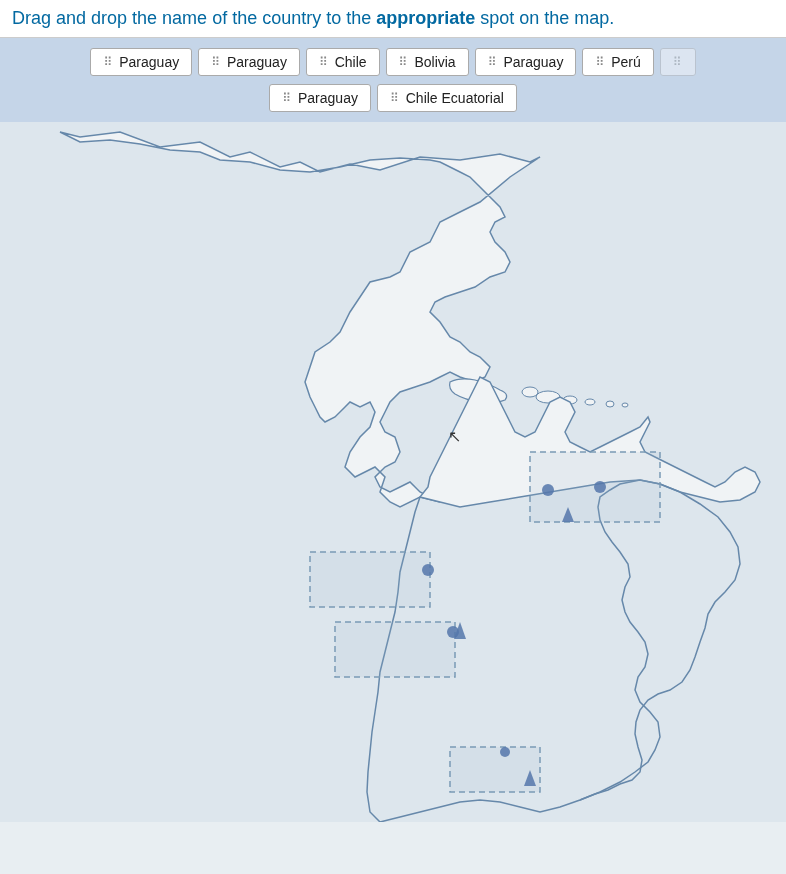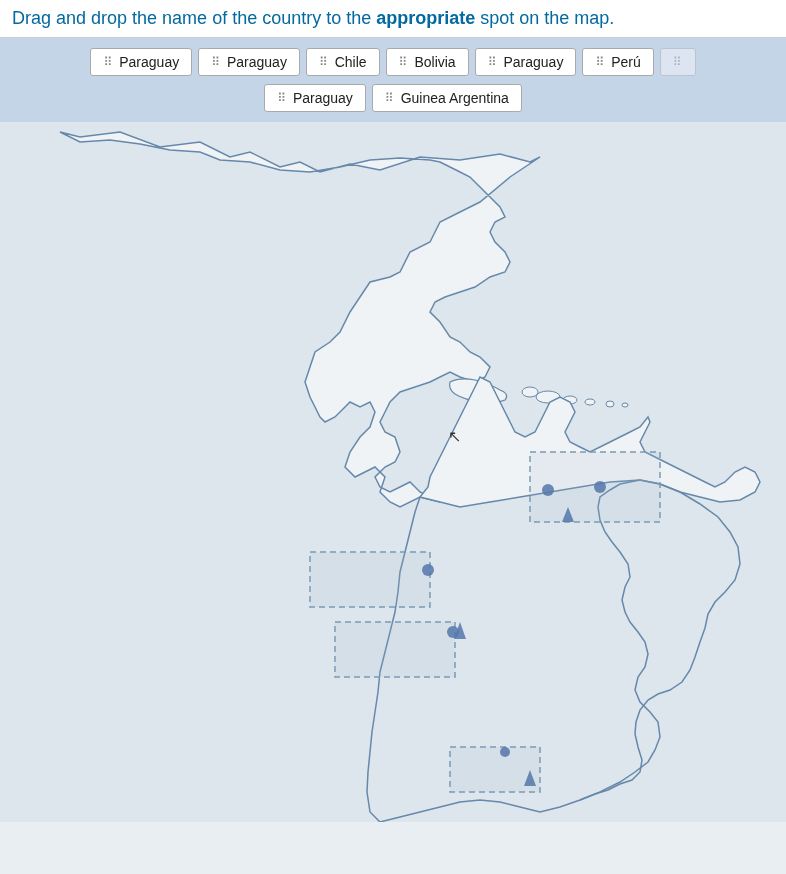--- a/index.html
+++ b/index.html
@@ -101,21 +101,21 @@
       <span class="dots">⠿</span>
     </div>
   </div>
   <div class="drag-row">
     <div class="drag-token">
       <span class="dots">⠿</span>
       <span>Paraguay</span>
     </div>
     <div class="drag-token">
       <span class="dots">⠿</span>
-      <span>Guinea Argentina</span>
+      <span>Chile Ecuatorial</span>
     </div>
   </div>
 </div>
 
 <div class="map-container">
 
   <svg viewBox="0 0 786 700" xmlns="http://www.w3.org/2000/svg">
 
     <rect width="786" height="700" fill="#dde6ed"></rect>
 

